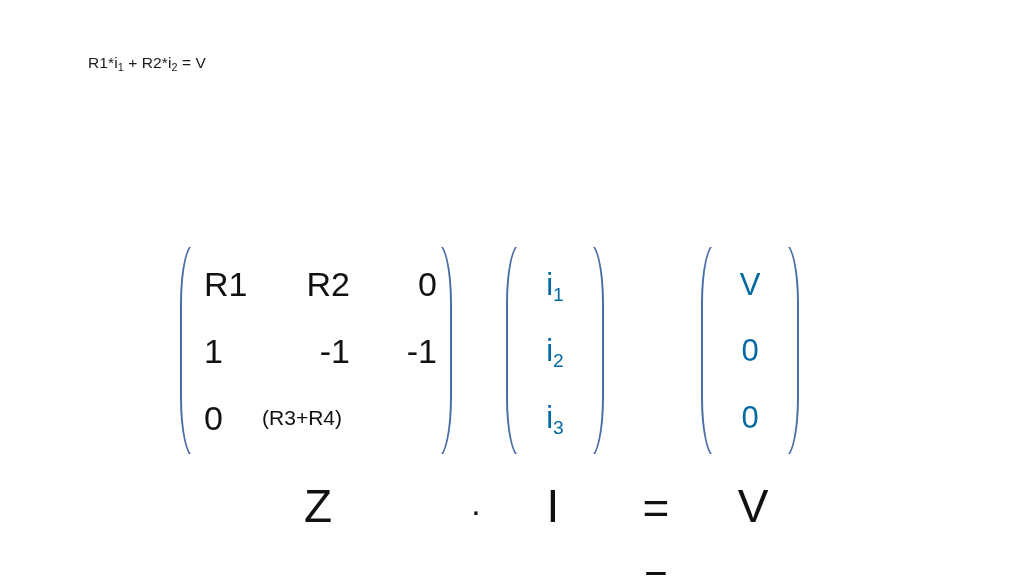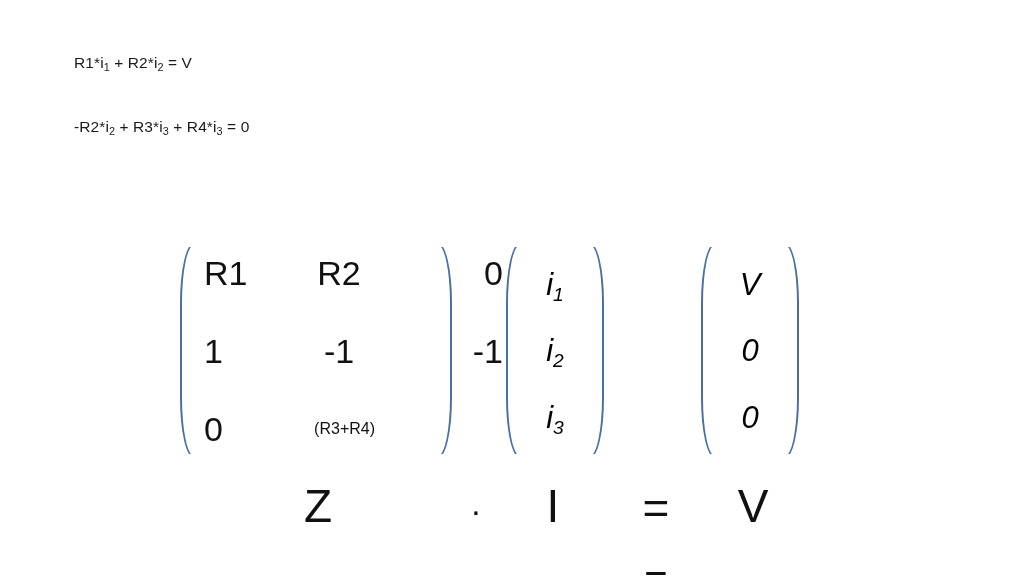--- a/index.html
+++ b/index.html
@@ -12,21 +12,21 @@
     height: 576px;
     position: relative;
     overflow: hidden;
     font-family: "Liberation Sans", sans-serif;
     color: #000000;
   }
 
   
   .eq-list {
     position: absolute;
-    left: 74px;
+    left: 88px;
     top: 55px;
     width: 500px;
   }
   .eq-line {
     font-size: 15.5px;
     line-height: 1;
     color: #1a1a1a;
     margin-bottom: 48px;
     white-space: pre;
     letter-spacing: .1px;
@@ -86,54 +86,52 @@
   .z-grid {
     position: absolute;
     left: 190px;
     top: 8px;
     width: 255px;
     height: 200px;
     display: grid;
     grid-template-columns: 72px 88px 95px;
     grid-template-rows: repeat(3, 1fr);
     align-items: center;
-    gap: 33px;
   }
   .z-cell {
     font-size: 34px;
     line-height: 1;
-    text-align: center;
+    text-align: right;
     color: #111111;
     white-space: nowrap;
   }
   .z-cell.small {
-    font-size: 16px;
+    font-size: 21px;
   }
   .z-cell.col1 { text-align: left; padding-left: 14px; }
   .z-cell.col3 { text-align: right; padding-right: 8px; }
 
   
   .vec-grid {
     position: absolute;
     top: 8px;
     width: 98px;
     height: 200px;
     display: grid;
     grid-template-rows: repeat(3, 1fr);
     align-items: center;
     justify-items: center;
   }
   #i-grid { left: 506px; }
   #v-grid { left: 701px; }
   .vec-cell {
     font-size: 31px;
     line-height: 1;
-    color: #000000;
+    color: #0369a1;
     white-space: nowrap;
-    font-style: italic;
   }
 
   sub {
     font-size: 0.62em;
     line-height: 0;
     vertical-align: -0.30em;
   }
   .eq-line sub {
     font-size: 0.70em;
     vertical-align: -0.32em;
@@ -173,21 +171,20 @@
   #sym-dot { left: 452px; width: 48px; font-size: 34px; top: 10px; }
   #sym-i   { left: 526px; width: 54px; }
   #sym-eq  { left: 626px; width: 60px; top: 2px; }
   #sym-v   { left: 724px; width: 58px; }
 </style>
 </head>
 <body>
 
 <div class="eq-list">
   <div class="eq-line">R1*i<sub>1</sub> + R2*i<sub>2</sub> = V</div>
-  <div class="eq-line">-R2*i<sub>2</sub> + R3*i<sub>3</sub> + R4*i<sub>3</sub> = 0</div>
 </div>
 
 <div class="matrix-row">
 
   <div class="bracket" id="z-bracket"></div>
   <div class="z-grid" id="z-grid">
       <div class="z-cell col1">R1</div>
       <div class="z-cell col2">R2</div>
       <div class="z-cell col3">0</div>
       <div class="z-cell col1">1</div>

